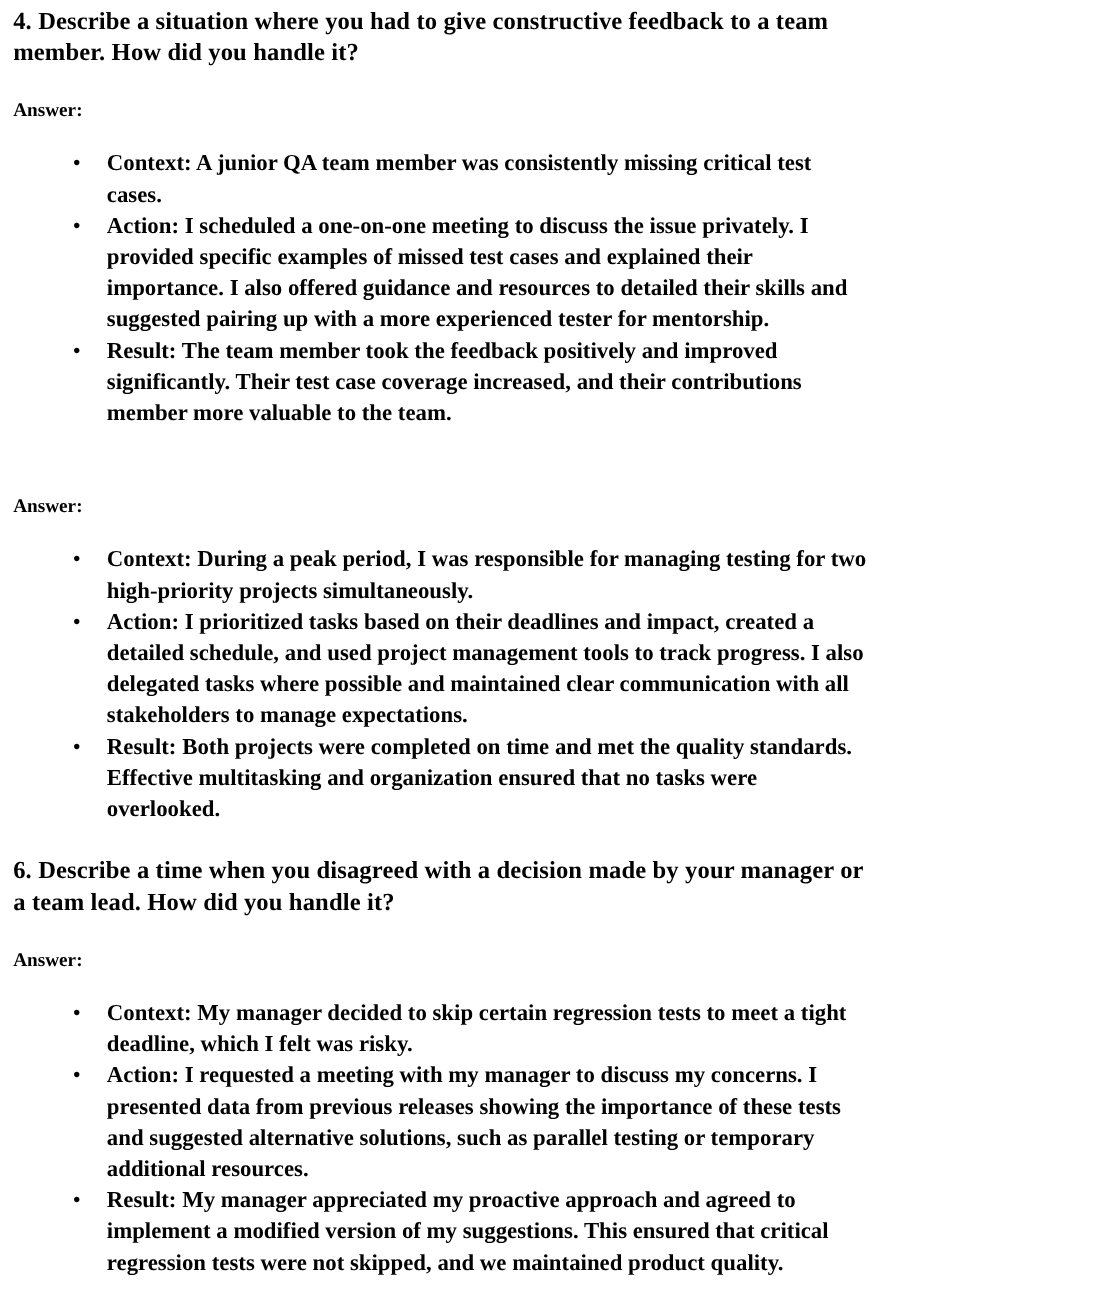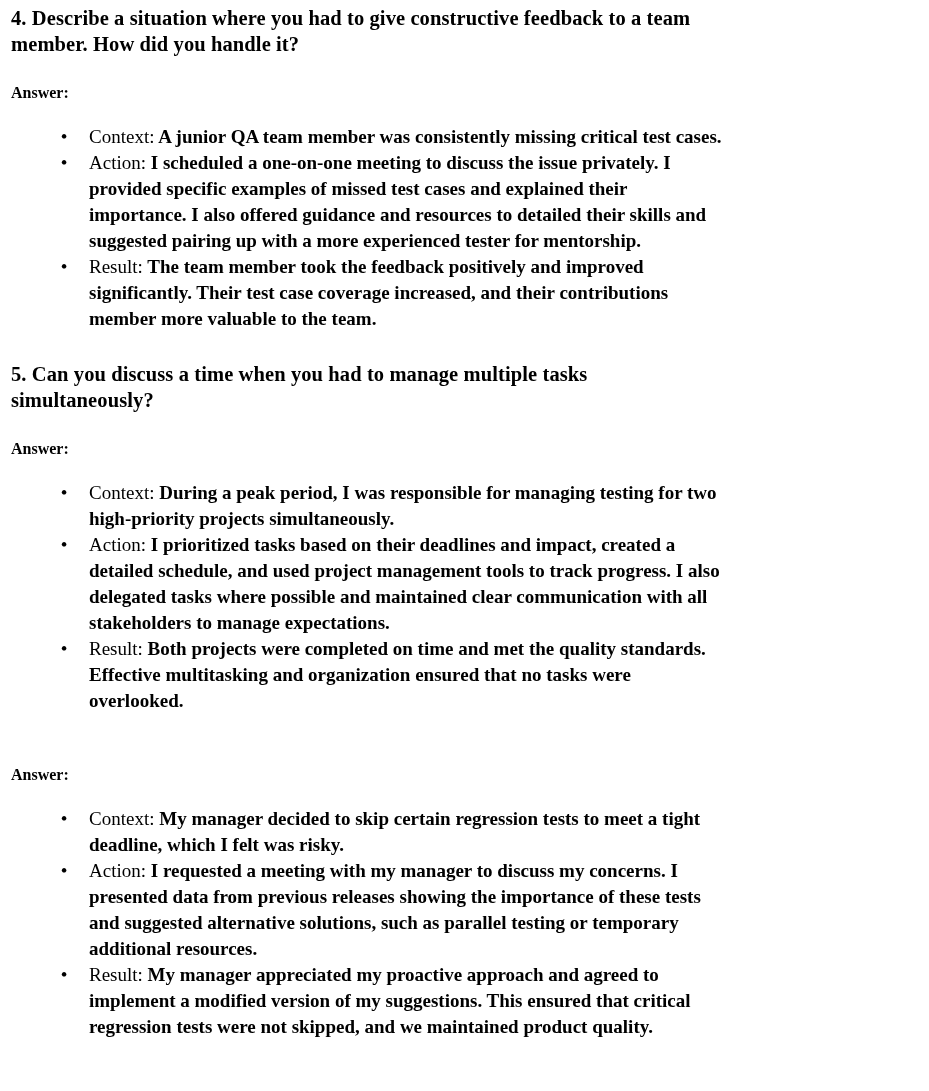--- a/index.html
+++ b/index.html
@@ -62,21 +62,21 @@
   ul.star-list > li .bullet {
     position: absolute;
     left: 48px;
     top: 0;
     width: 10px;
     font-size: 19px;
     line-height: 26px;
     text-align: center;
   }
   .tag {
-    font-weight: normal;
+    font-weight: bold;
   }
   .body-text {
     font-weight: bold;
   }
 </style>
 </head>
 <body>
 
 <div class="page">
   <div class="content">
@@ -95,41 +95,41 @@
         <span class="tag">Action:</span><span class="body-text"> I scheduled a one-on-one meeting to discuss the issue privately. I provided specific examples of missed test cases and explained their importance. I also offered guidance and resources to detailed their skills and suggested pairing up with a more experienced tester for mentorship.</span>
       </li>
       <li>
         <span class="bullet">•</span>
         <span class="tag">Result:</span><span class="body-text"> The team member took the feedback positively and improved significantly. Their test case coverage increased, and their contributions member more valuable to the team.</span>
       </li>
     </ul>
 
     <div class="spacer-section"></div>
 
-    <h2 class="q-heading">5. Can you discuss a time when you had to manage multiple tasks simultaneously?</h2>
     <div class="spacer-after-heading"></div>
     <div class="answer-label">Answer:</div>
     <div class="spacer-after-answer"></div>
     <ul class="star-list">
       <li>
         <span class="bullet">•</span>
         <span class="tag">Context:</span><span class="body-text"> During a peak period, I was responsible for managing testing for two high-priority projects simultaneously.</span>
       </li>
       <li>
         <span class="bullet">•</span>
         <span class="tag">Action:</span><span class="body-text"> I prioritized tasks based on their deadlines and impact, created a detailed schedule, and used project management tools to track progress. I also delegated tasks where possible and maintained clear communication with all stakeholders to manage expectations.</span>
       </li>
       <li>
         <span class="bullet">•</span>
         <span class="tag">Result:</span><span class="body-text"> Both projects were completed on time and met the quality standards. Effective multitasking and organization ensured that no tasks were overlooked.</span>
       </li>
     </ul>
 
     <div class="spacer-section-tight"></div>
 
+    <h2 class="q-heading">6. Describe a time when you disagreed with a decision made by your manager or a team lead. How did you handle it?</h2>
     <div class="spacer-after-heading"></div>
     <div class="answer-label">Answer:</div>
     <div class="spacer-after-answer"></div>
     <ul class="star-list">
       <li>
         <span class="bullet">•</span>
         <span class="tag">Context:</span><span class="body-text"> My manager decided to skip certain regression tests to meet a tight deadline, which I felt was risky.</span>
       </li>
       <li>
         <span class="bullet">•</span>

